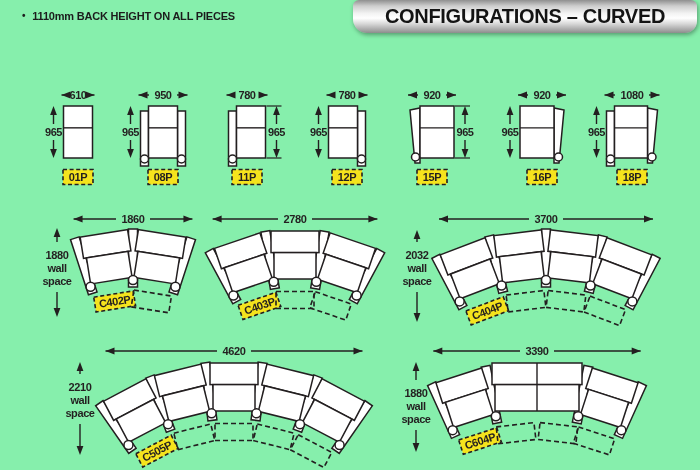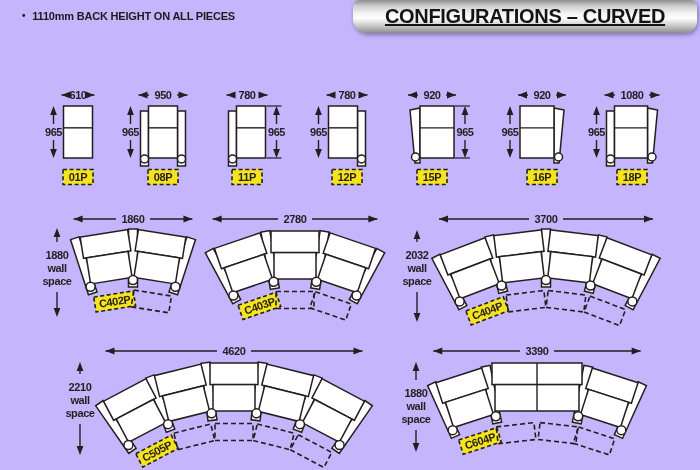--- a/index.html
+++ b/index.html
@@ -1,26 +1,26 @@
 <!DOCTYPE html>
 <html><head>
 <meta charset="utf-8">
 <style>
   html,body{margin:0;padding:0;background:#ffffff;}
-  .page{position:relative;width:700px;height:470px;background:#c4b5fd;overflow:hidden;
+  .page{position:relative;width:700px;height:470px;background:#86efac;overflow:hidden;
         font-family:"Liberation Sans",sans-serif;color:#1c1c1c;}
   .note{position:absolute;left:22px;top:10px;font-size:11px;font-weight:bold;
         letter-spacing:-0.2px;white-space:nowrap;}
   .note .b{margin-right:7px;font-size:10px;position:relative;top:-1px;}
   .titlebar{position:absolute;left:353px;top:0;width:344px;height:33px;
         border-radius:6px 6px 12px 14px;
         background:linear-gradient(180deg,#8f8f8f 0%,#cdcdcd 18%,#f2f2f2 40%,#ffffff 55%,#d8d8d8 72%,#a8a8a8 90%,#8c8c8c 100%);
         box-shadow:1px 2px 4px rgba(0,0,0,.35);
         display:flex;align-items:center;justify-content:center;
-        font-size:20px;font-weight:bold;color:#141414;letter-spacing:-0.3px;text-decoration:underline;}
+        font-size:20px;font-weight:bold;color:#141414;letter-spacing:-0.3px;}
   svg{position:absolute;left:0;top:0;}
   svg text{font-family:"Liberation Sans",sans-serif;}
 </style>
 </head>
 <body>
 
 <div class="page">
   <div class="note">
     <span class="b">•</span><span>1110mm BACK HEIGHT ON ALL PIECES</span>
   </div>

